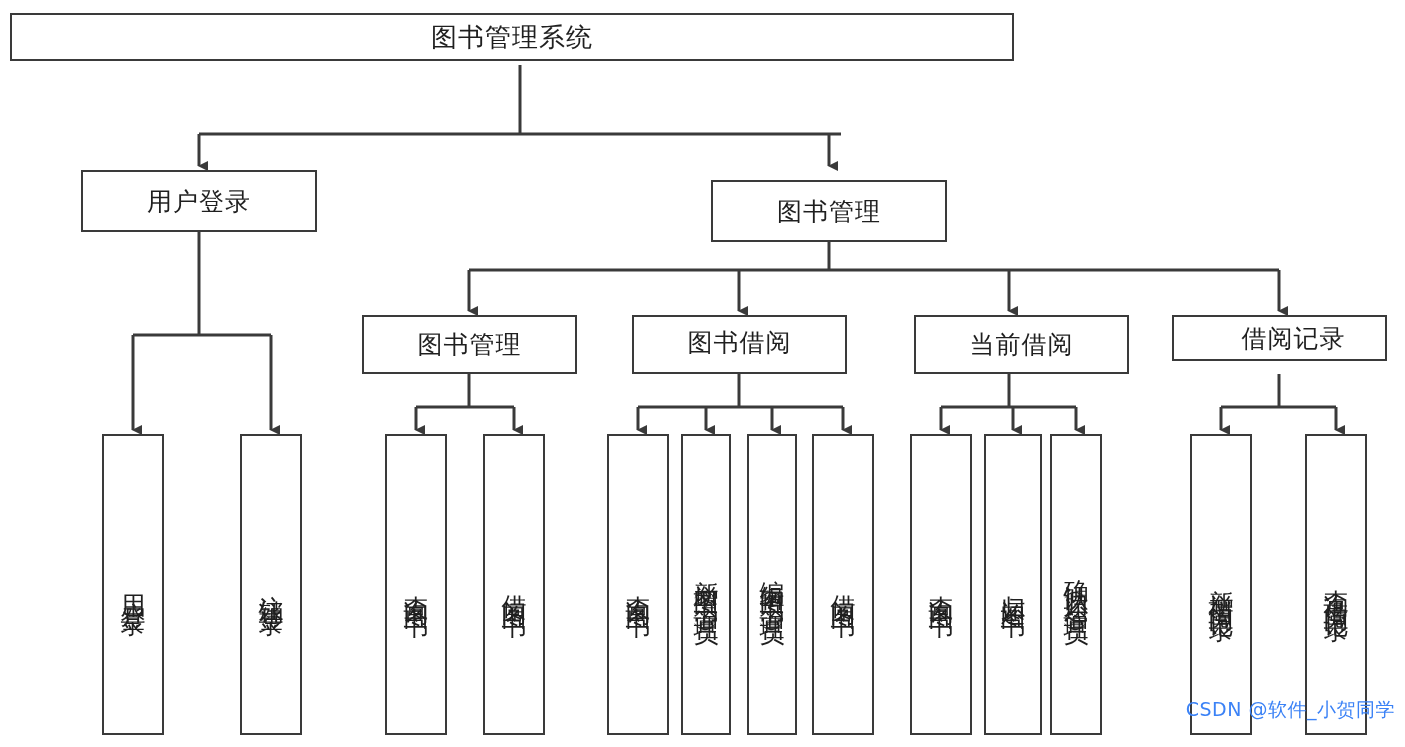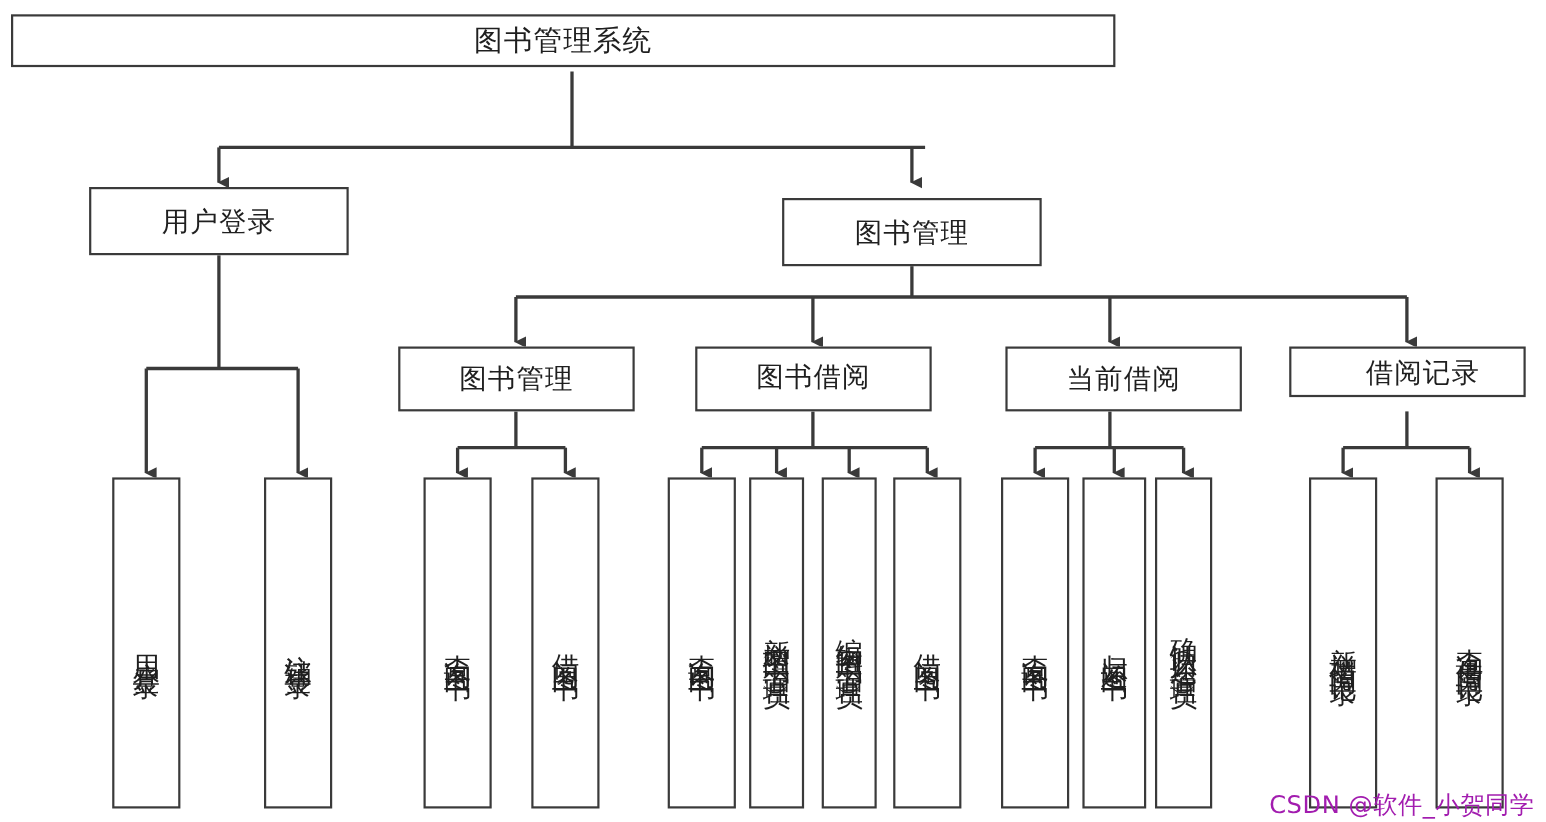--- a/index.html
+++ b/index.html
@@ -46,23 +46,23 @@
   .node.v .vtext{
     writing-mode:vertical-rl;
     text-orientation:upright;
     letter-spacing:6px;
     white-space:nowrap;
   }
   .node.root{ font-size:26px; }
   .watermark{
     position:absolute;
     right:10px;
-    bottom:0;
-    font-size:22px;
-    color:#a21caf;
+    bottom:24px;
+    font-size:19px;
+    color:#3b82f6;
     letter-spacing:0.5px;
     white-space:nowrap;
   }
 </style>
 </head>
 <body>
 
 <div id="canvas">
 
   <svg id="wires" viewBox="0 0 1405 747">

